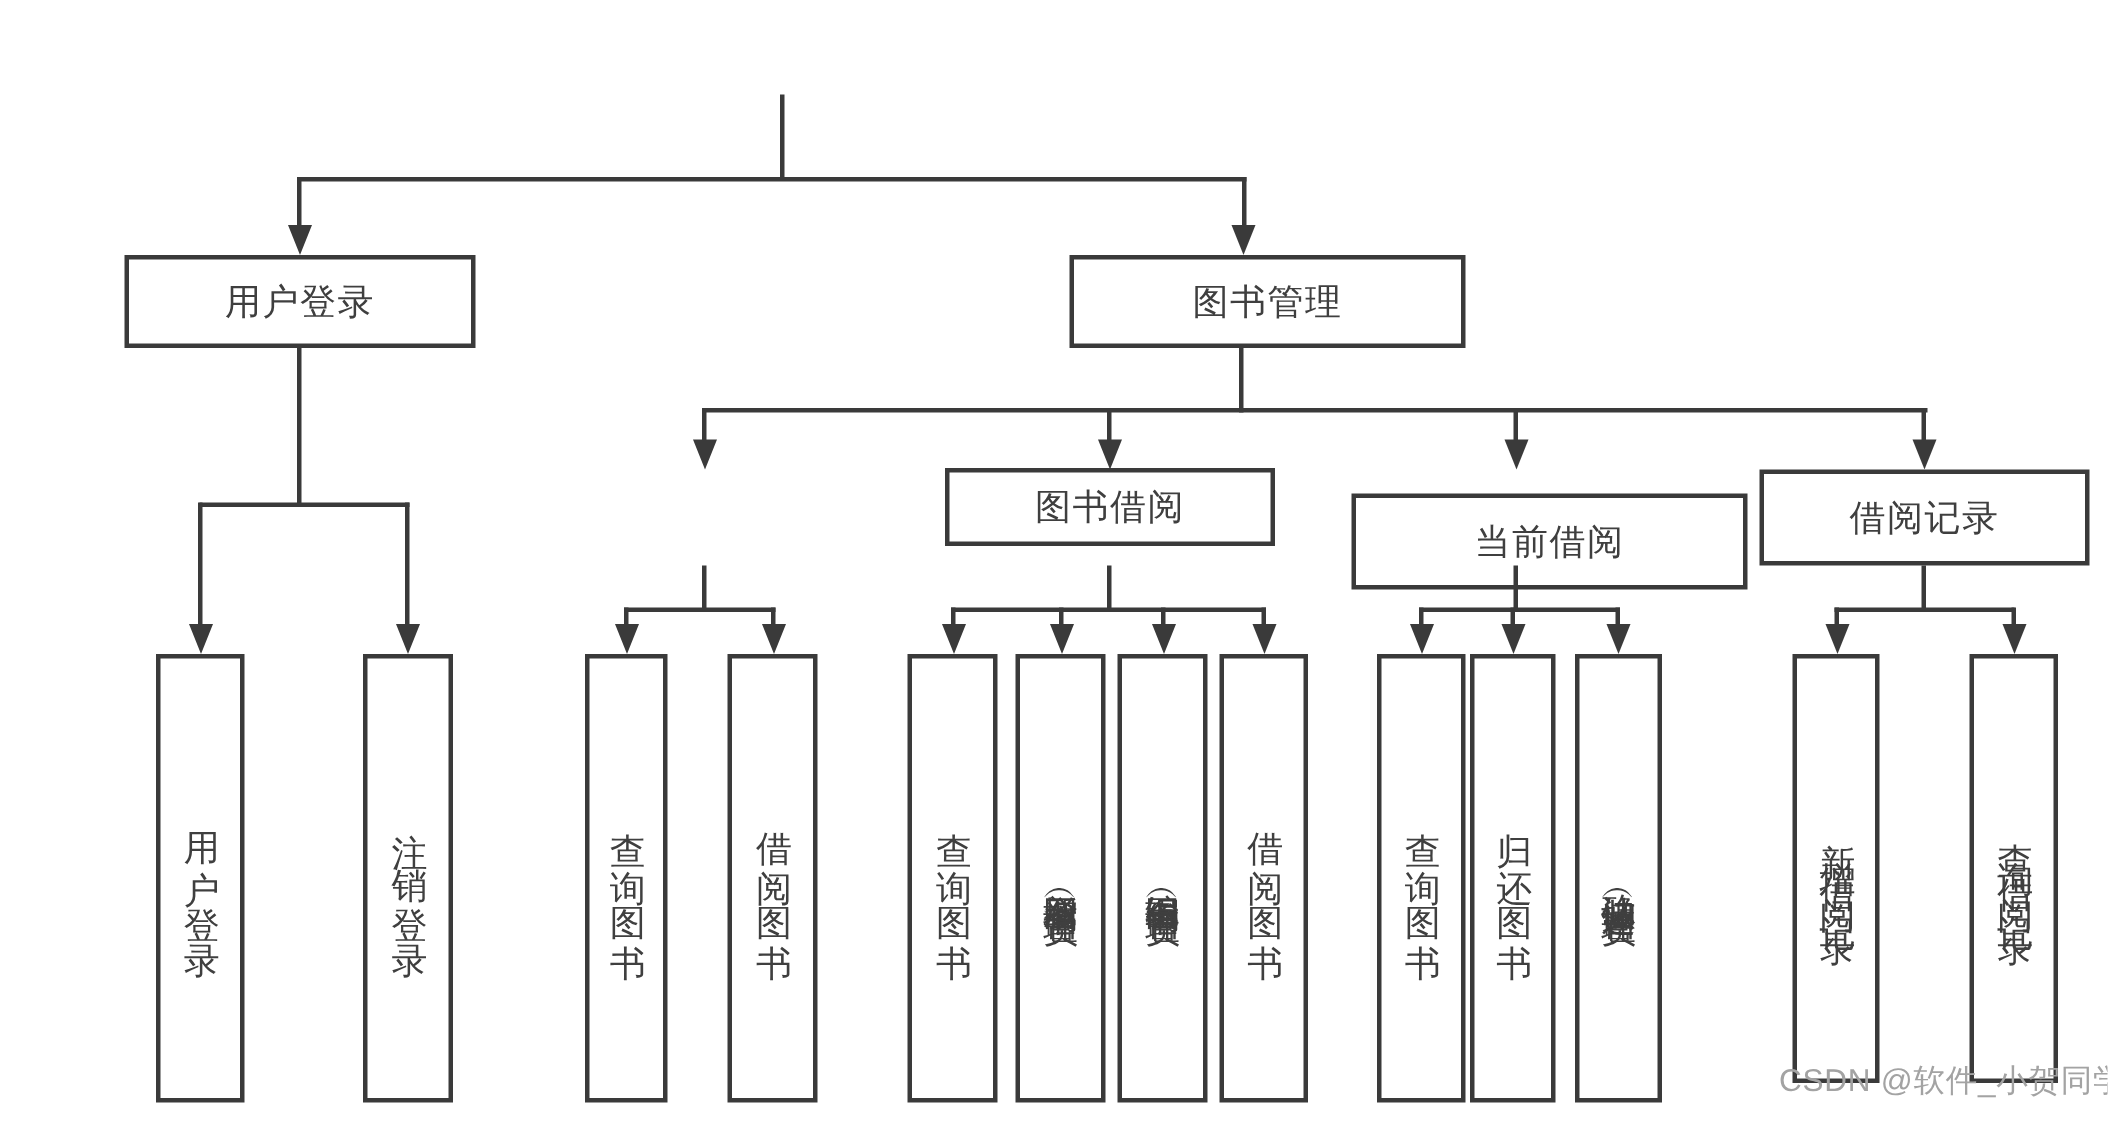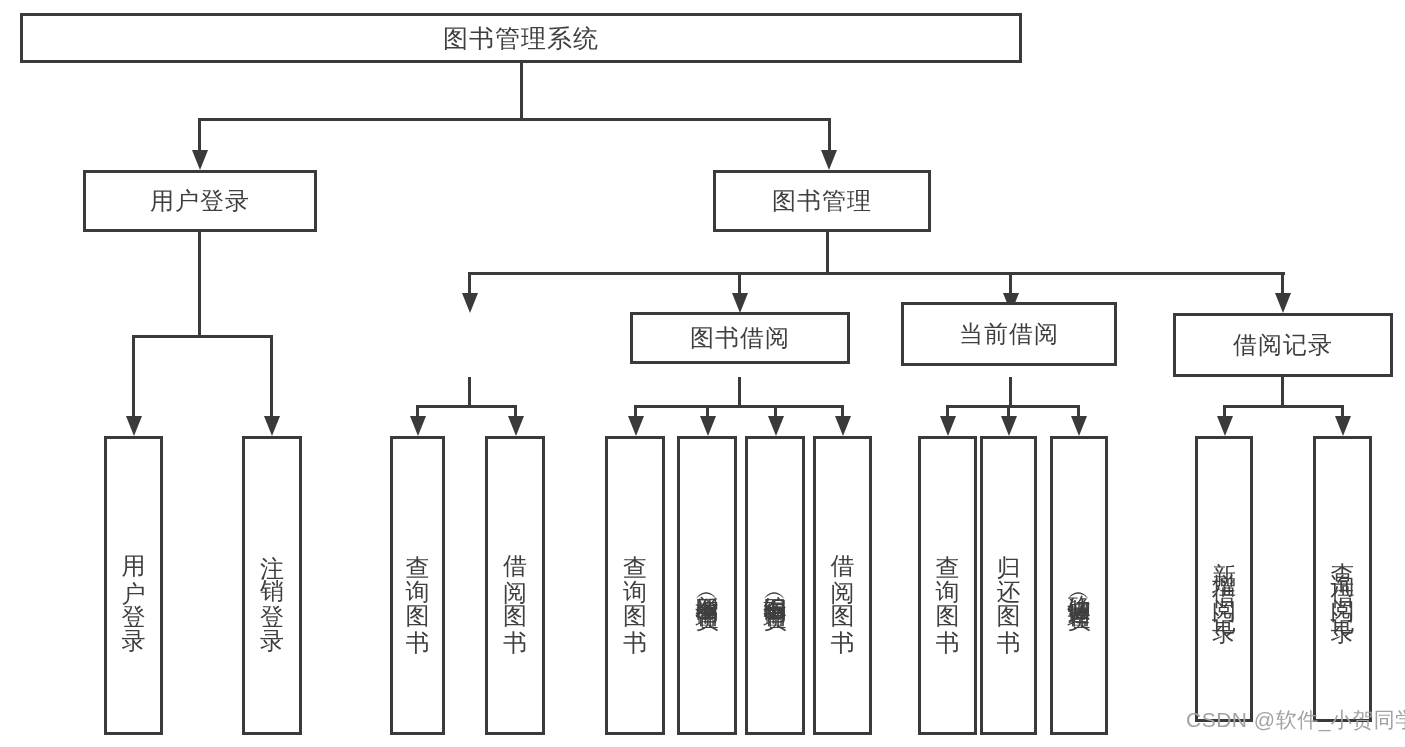--- a/index.html
+++ b/index.html
@@ -36,35 +36,32 @@
   .watermark{
     position:absolute;left:1186px;top:706px;
     font-size:21px;color:#a3a3a3;letter-spacing:0.5px;white-space:nowrap;
   }
 </style>
 </head>
 <body>
 
 <div class="stage">
 
-  <div class="box root-box" style="left:20px;top:13px;width:1002px;height:50px;">
-    <span>图书管理系统</span>
-  </div>
 
   <div class="v" style="left:520px;top:63px;height:55px;"></div>
   <div class="h" style="left:199px;top:118px;width:632px;"></div>
   <div class="v" style="left:198px;top:118px;height:34px;"></div>
   <div class="arr" style="left:192px;top:150px;"></div>
   <div class="v" style="left:828px;top:118px;height:34px;"></div>
   <div class="arr" style="left:821px;top:150px;"></div>
 
   <div class="box" style="left:83px;top:170px;width:234px;height:62px;">
     <span>用户登录</span>
   </div>
-  <div class="box" style="left:713px;top:170px;width:218px;height:62px;">
+  <div class="box" style="left:713px;top:170px;width:264px;height:62px;">
     <span>图书管理</span>
   </div>
 
   <div class="v" style="left:198px;top:232px;height:106px;"></div>
   <div class="h" style="left:133px;top:335px;width:140px;"></div>
   <div class="v" style="left:132px;top:335px;height:83px;"></div>
   <div class="arr" style="left:126px;top:416px;"></div>
   <div class="v" style="left:270px;top:335px;height:83px;"></div>
   <div class="arr" style="left:264px;top:416px;"></div>
 
@@ -75,21 +72,21 @@
   <div class="v" style="left:738px;top:272px;height:23px;"></div>
   <div class="arr" style="left:732px;top:293px;"></div>
   <div class="v" style="left:1009px;top:272px;height:23px;"></div>
   <div class="arr" style="left:1003px;top:293px;"></div>
   <div class="v" style="left:1281px;top:272px;height:23px;"></div>
   <div class="arr" style="left:1275px;top:293px;"></div>
 
   <div class="box" style="left:630px;top:312px;width:220px;height:52px;font-family:Liberation Mono, monospace;">
     <span>图书借阅</span>
   </div>
-  <div class="box" style="left:901px;top:302px;width:216px;height:64px;">
+  <div class="box" style="left:901px;top:329px;width:264px;height:64px;">
     <span>当前借阅</span>
   </div>
   <div class="box" style="left:1173px;top:313px;width:220px;height:64px;font-family:Liberation Serif, serif;">
     <span>借阅记录</span>
   </div>
 
   <div class="v" style="left:468px;top:377px;height:31px;"></div>
   <div class="h" style="left:416px;top:405px;width:101px;"></div>
   <div class="v" style="left:416px;top:405px;height:13px;"></div>
   <div class="arr" style="left:410px;top:416px;"></div>

